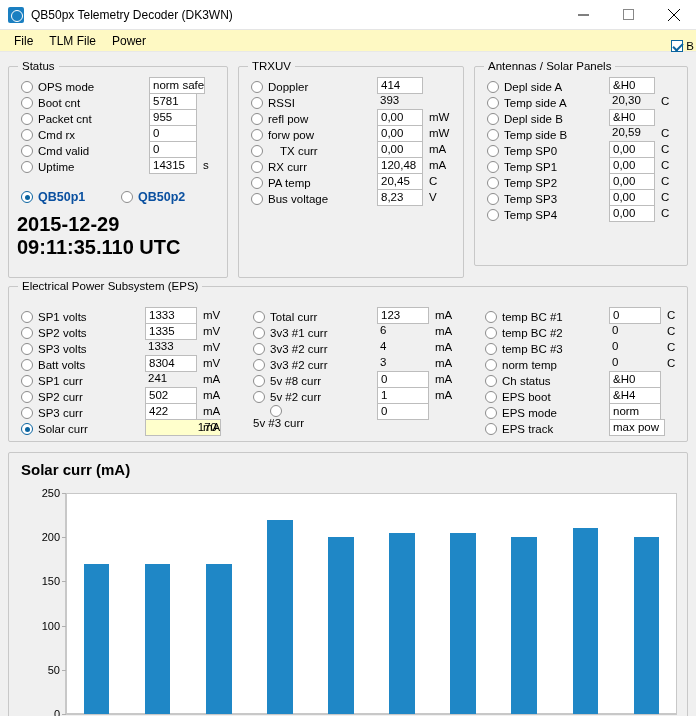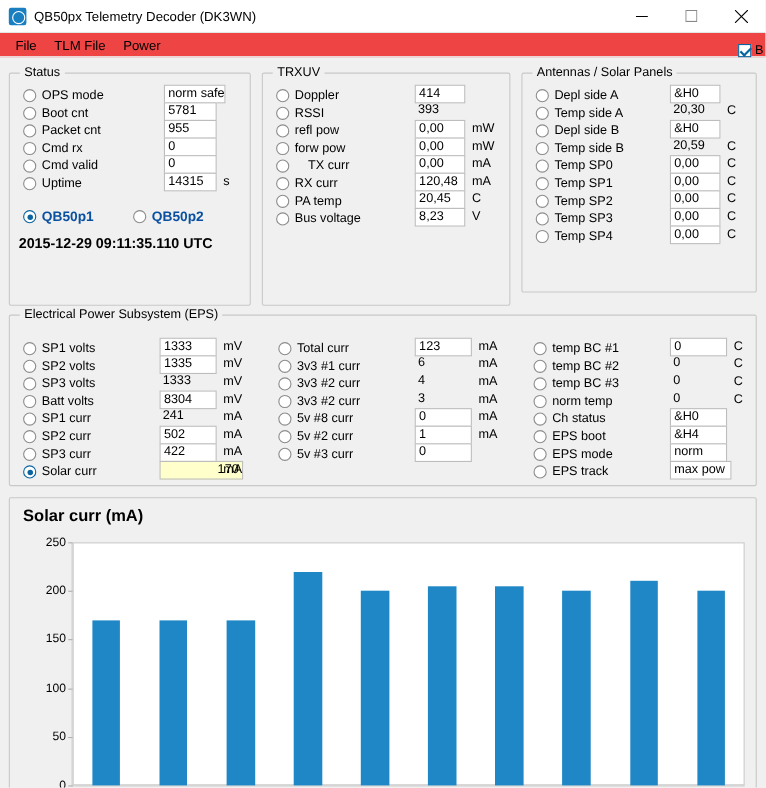--- a/index.html
+++ b/index.html
@@ -47,21 +47,21 @@
   .win-btn {
     width: 45px; height: 30px;
     display: flex; align-items: center; justify-content: center;
     font-size: 12px; color: #000;
   }
   .win-btn svg { display: block; }
 
   
   .menubar {
     height: 22px;
-    background: #ef4444;
+    background: #fef9c3;
     display: flex;
     align-items: center;
     padding-left: 6px;
     border-bottom: 1px solid #e8e8e8;
   }
   .menuitem {
     padding: 2px 8px;
     font-size: 12px;
     color: #000;
   }
@@ -126,21 +126,21 @@
   }
   .tbox.hl { background: #ffffcc; }
   .unit {
     position: absolute;
     font-size: 11.5px;
     color: #000;
   }
 
   .bigstamp {
     position: absolute;
-    font-size: 13px;
+    font-size: 20px;
     font-weight: bold;
     color: #000;
   }
 
   
   .chartbox {
     position: absolute;
     left: 8px; top: 400px;
     width: 680px; height: 305px;
     border: 1px solid #c8c8c8;
@@ -513,21 +513,21 @@
     <div class="tbox" style="left:368px; top:84px; width:52px;">0</div>
     <div class="unit" style="left:426px; top:86px;">mA</div>
 
     <div class="row" style="left:244px; top:102px;">
       <span class="radio"></span>
       <span class="rlabel">5v #2 curr</span>
     </div>
     <div class="tbox" style="left:368px; top:100px; width:52px;">1</div>
     <div class="unit" style="left:426px; top:102px;">mA</div>
 
-    <div class="row" style="left:244px; top:118px;">
+    <div class="row" style="left:244px; top:118px;flex-direction:column;">
       <span class="radio"></span>
       <span class="rlabel">5v #3 curr</span>
     </div>
     <div class="tbox" style="left:368px; top:116px; width:52px;">0</div>
 
     <div class="row" style="left:476px; top:22px;">
       <span class="radio"></span>
       <span class="rlabel">temp BC #1</span>
     </div>
     <div class="tbox" style="left:600px; top:20px; width:52px;">0</div>

